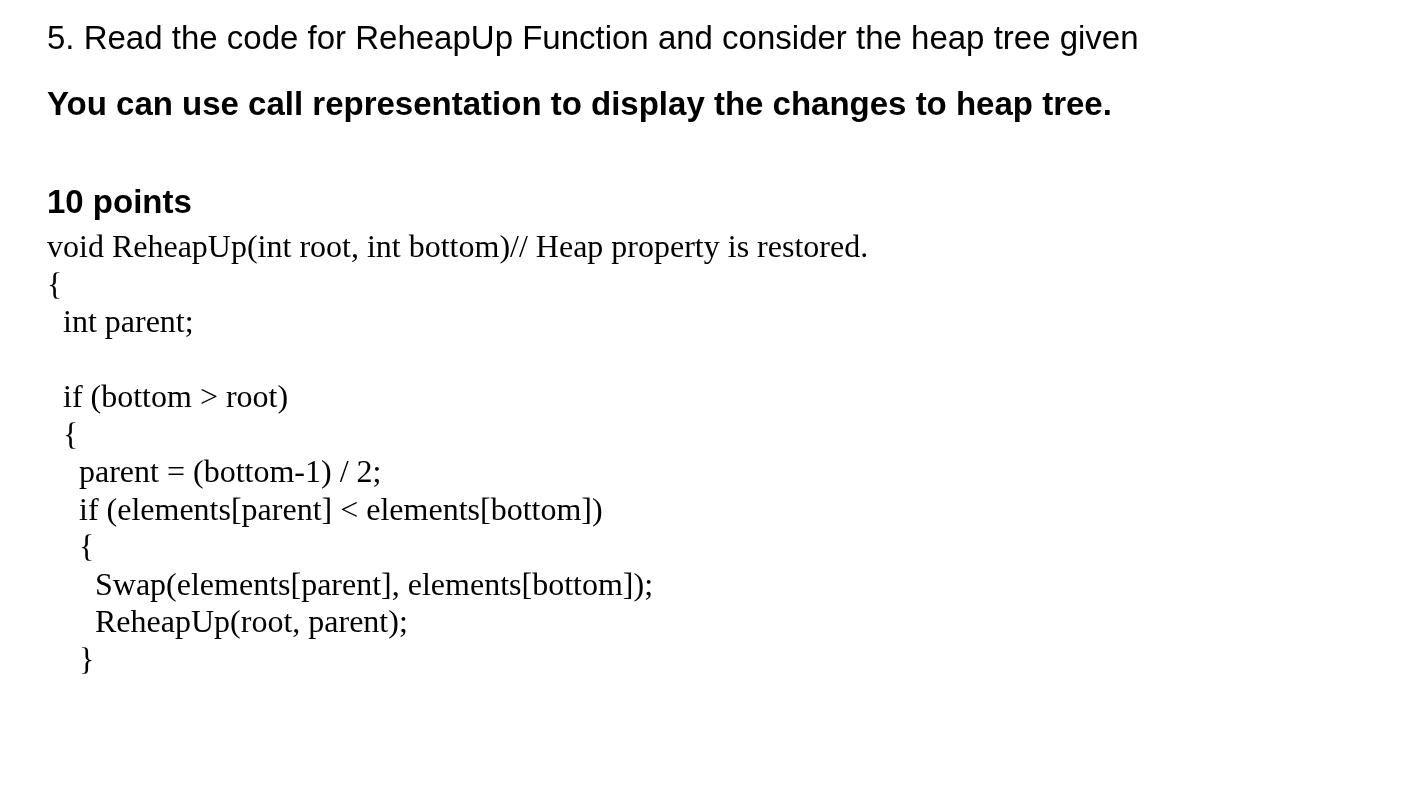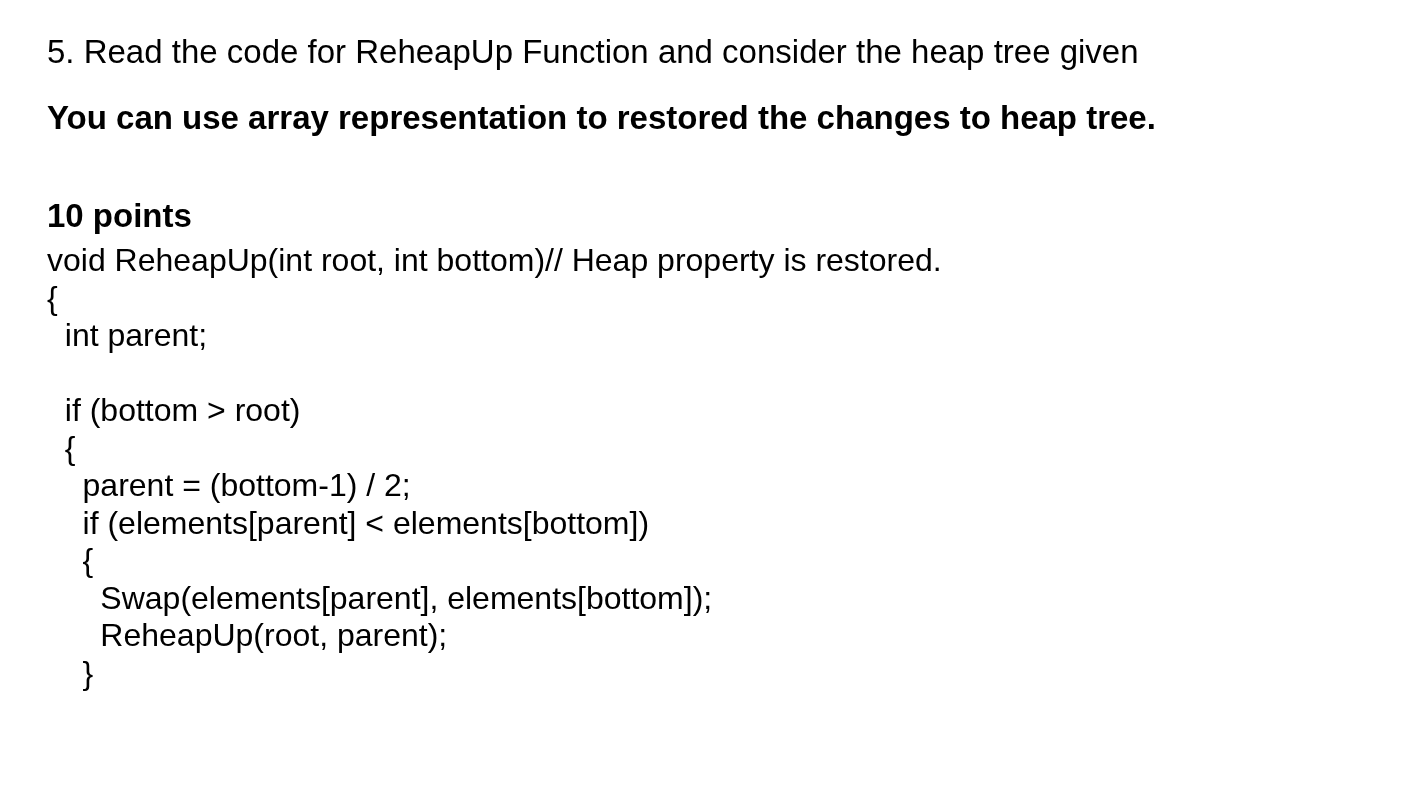--- a/index.html
+++ b/index.html
@@ -10,21 +10,21 @@
   .page {
     position: relative;
     width: 1412px;
     height: 804px;
     background: #ffffff;
     color: #000000;
     overflow: hidden;
     font-family: "Liberation Sans", sans-serif;
   }
   .content {
-    padding: 30px 0 0 47px;
+    padding: 16px 0 0 47px;
   }
   .qline {
     font-size: 33px;
     line-height: 43px;
     white-space: pre;
   }
   .bold {
     font-weight: bold;
   }
   .instruction {
@@ -38,36 +38,36 @@
     margin-top: 55px;
     width: 1220px;
     text-align: left;
     font-size: 33px;
     line-height: 43px;
     font-weight: bold;
   }
   pre.code {
     margin: 5px 0 0 0;
     padding: 0;
-    font-family: Liberation Sans, sans-serif;
+    font-family: Liberation Serif, serif;
     font-size: 32px;
     line-height: 37.5px;
     white-space: pre;
     color: #000000;
   }
 </style>
 </head>
 <body>
 
 <div class="page">
   <div class="content">
 
     <div class="qline">5. Read the code for ReheapUp Function and consider the heap tree given</div>
 
-    <div class="instruction">You can use array representation to restored the changes to heap tree.</div>
+    <div class="instruction">You can use call representation to display the changes to heap tree.</div>
 
     <div class="points-row">10 points</div>
 
     <pre class="code">void ReheapUp(int root, int bottom)// Heap property is restored.
 {
   int parent;
 
   if (bottom &gt; root)
   {
     parent = (bottom-1) / 2;

